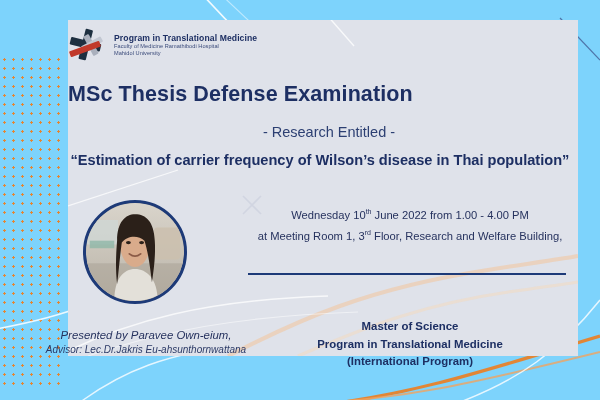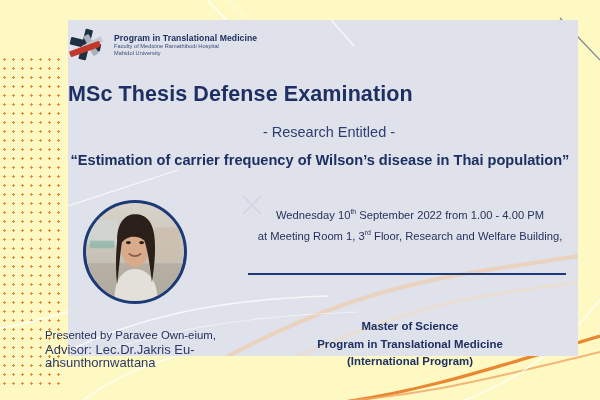--- a/index.html
+++ b/index.html
@@ -5,21 +5,21 @@
   * { margin:0; padding:0; box-sizing:border-box; }
   html,body { width:600px; height:400px; overflow:hidden; }
   body {
     font-family:"Liberation Sans", sans-serif;
     background:#24356d;
     position:relative;
   }
   #poster {
     position:absolute; inset:0;
     width:600px; height:400px;
-    background:#fef9c3;
+    background:#7dd3fc;
     overflow:hidden;
   }
 
   
   .dotgrid {
     position:absolute;
     left:0; top:55px;
     width:66px; height:330px;
     background-image:radial-gradient(#e8822a 1.1px, transparent 1.3px);
     background-size:9px 9px;
@@ -94,25 +94,25 @@
     border-top:2px solid #1d3a78;
   }
   .degree {
     position:absolute; left:240px; top:286px; width:340px;
     text-align:center; color:#1d2f63;margin-top:32px;
   }
   .degree-line { font-size:11.4px; font-weight:bold; line-height:17.5px; }
 
   
   .presenter {
-    position:absolute; left:45px; top:328px; width:220px;
-    color:#26325e;
+    position:absolute; left:36px; top:328px; width:220px;
+    text-align:center; color:#26325e;font-style:italic;
   }
   .presenter-name { font-size:11.4px; line-height:15px; }
-  .presenter-advisor { font-size:13px; line-height:13px; color:#2c3a66; }
+  .presenter-advisor { font-size:10px; line-height:13px; color:#2c3a66; }
 </style>
 </head>
 <body>
 
 <div id="poster">
 
   <div class="dotgrid"></div>
   <div class="dotgrid faint"></div>
 
   <svg class="svg-decor" viewBox="0 0 600 400">
@@ -182,21 +182,21 @@
         <path d="M33 40 C33 20 42 12 52 12 C64 12 72 20 73 40 C74 56 72 70 70 84 C68 68 66 52 62 40 C56 34 44 34 38 42 C36 56 35 70 33 86 C31 68 32 52 33 40 Z" fill="#2b2019"></path>
         <ellipse cx="45" cy="42" rx="2.6" ry="1.8" fill="#2b2019"></ellipse>
         <ellipse cx="59" cy="42" rx="2.6" ry="1.8" fill="#2b2019"></ellipse>
         <path d="M46 54 Q52 59 58 54" stroke="#8a5a46" stroke-width="1.8" fill="none" stroke-linecap="round"></path>
       </g>
     </svg>
   </div>
 
   <div class="info">
     <div class="info-line">
-      <span>Wednesday 10</span><sup>th</sup><span> September 2022 from 1.00 - 4.00 PM</span>
+      <span>Wednesday 10</span><sup>th</sup><span> June 2022 from 1.00 - 4.00 PM</span>
     </div>
     <div class="info-line">
       <span>at Meeting Room 1, 3</span><sup>rd</sup><span> Floor, Research and Welfare Building,</span>
     </div>
   </div>
 
   <div class="divider"></div>
 
   <div class="degree">
     <div class="degree-line">Master of Science</div>

